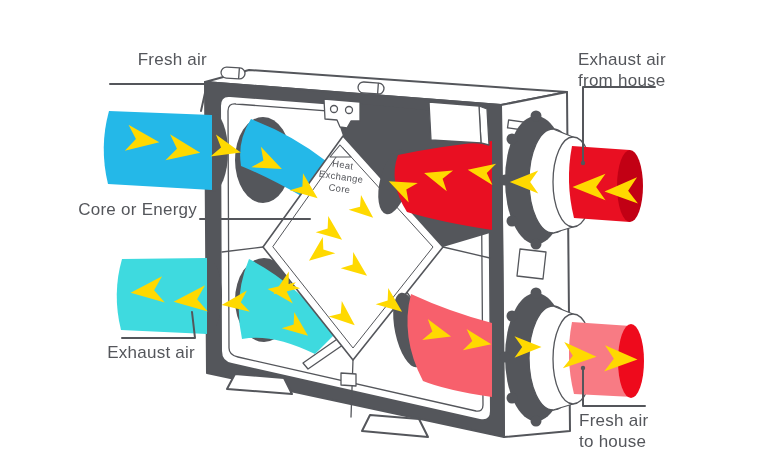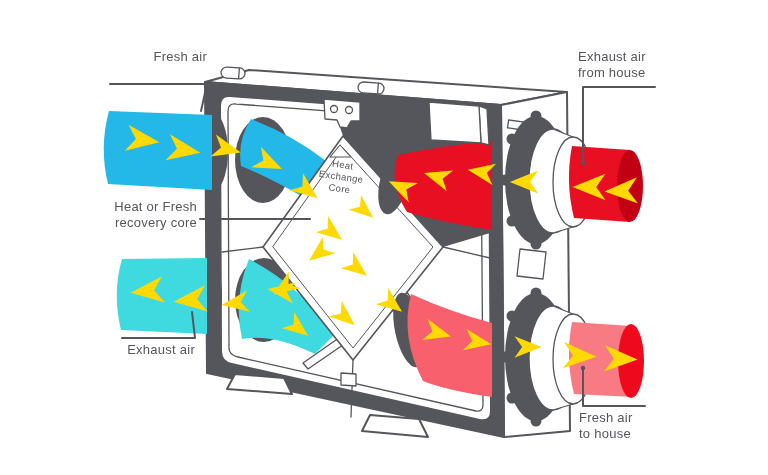--- a/index.html
+++ b/index.html
@@ -4,21 +4,21 @@
 <style>
   html,body{margin:0;padding:0;background:#fff;}
   #stage{
     position:relative;width:768px;height:475px;overflow:hidden;
     background:var(--bg,#fff);
     font-family:"Liberation Sans", sans-serif;
   }
   #stage svg{position:absolute;left:0;top:0;width:768px;height:475px;}
   .lbl{
     position:absolute;color:var(--gray,#54565B);
-    font-size:13px;line-height:1.24;letter-spacing:.25px;
+    font-size:17px;line-height:1.24;letter-spacing:.25px;
     white-space:nowrap;
   }
   .lbl span{display:block;}
   .ra{text-align:right;}
   
   .wfill{fill:#fff;}
   .gray{fill:var(--gray,#54565B);}
   .cyan{fill:var(--cyan,#24B8E8);}
   .turq{fill:var(--turq,#3EDADF);}
   .red{fill:var(--red,#E90F22);}
@@ -196,22 +196,21 @@
   <div class="lbl ra" style="left:27px;top:49px;width:180px;">
     <span>Fresh air</span>
   </div>
 
   <div class="lbl" style="left:578px;top:49px;">
     <span>Exhaust air</span>
     <span>from house</span>
   </div>
 
   <div class="lbl ra" style="left:17px;top:199px;width:180px;">
-    <span>Heat or Fresh</span>
-    <span>recovery core</span>
+    <span>Core or Energy</span>
   </div>
 
   <div class="lbl ra" style="left:15px;top:342px;width:180px;">
     <span>Exhaust air</span>
   </div>
 
   <div class="lbl" style="left:579px;top:410px;">
     <span>Fresh air</span>
     <span>to house</span>
   </div>

